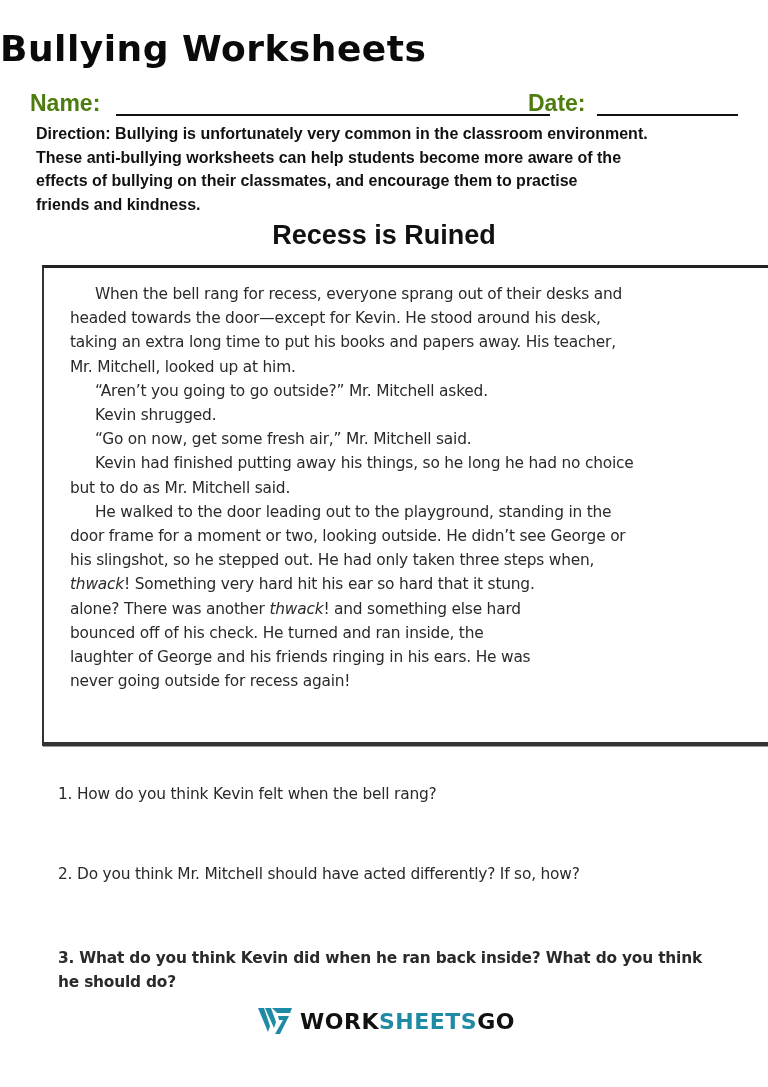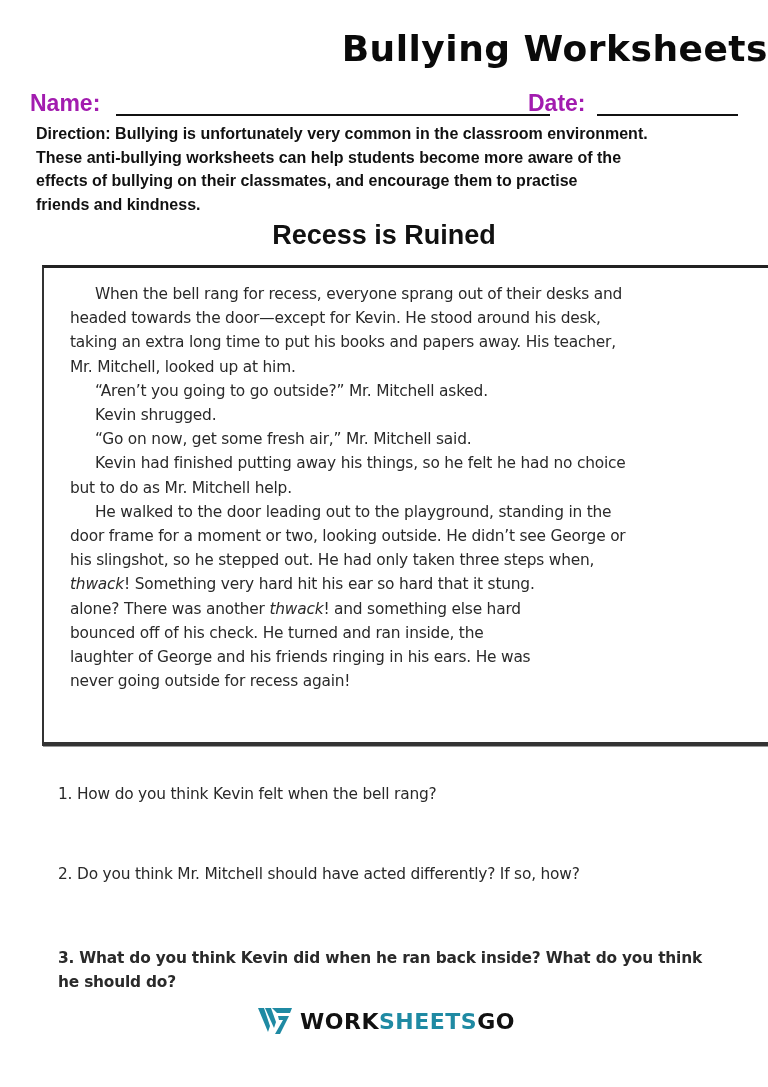--- a/index.html
+++ b/index.html
@@ -1,24 +1,24 @@
 <!DOCTYPE html>
 <html><head>
   <meta charset="utf-8">
   <style>
     html, body { margin: 0; padding: 0; background: #ffffff; }
     body { width: 768px; height: 1087px; position: relative; overflow: hidden; color: #111; }
     .title {
       position: absolute; left: 0; right: 0; top: 28px;
-      text-align: right; font-family: "DejaVu Sans", sans-serif;
+      text-align: left; font-family: "DejaVu Sans", sans-serif;
       font-weight: bold; font-size: 36px; letter-spacing: 0.5px; color: #0a0a0a;
     }
     .namerow {
       position: absolute; left: 30px; top: 90px; width: 710px; height: 30px;
-      font-family: "Liberation Sans", sans-serif; font-weight: bold; font-size: 23px; color: #a21caf;
+      font-family: "Liberation Sans", sans-serif; font-weight: bold; font-size: 23px; color: #4d7c0f;
     }
     .namerow .lbl { position: absolute; top: 0; }
     .namerow .line { position: absolute; top: 24px; height: 2px; background: #111; }
     .direction {
       position: absolute; left: 36px; top: 122px; width: 700px;
       font-family: "Liberation Sans", sans-serif; font-weight: bold; font-size: 16px;
       line-height: 23.5px; color: #111;
     }
     .story-title {
       position: absolute; left: 0; right: 0; top: 220px; text-align: center;
@@ -77,22 +77,22 @@
 
 <div class="story-box">
   <div class="story-text" id="story-text">
       <span class="ln ind"><span>When the bell rang for recess, everyone sprang out of their desks and</span></span>
       <span class="ln"><span>headed towards the door—except for Kevin. He stood around his desk,</span></span>
       <span class="ln"><span>taking an extra long time to put his books and papers away. His teacher,</span></span>
       <span class="ln"><span>Mr. Mitchell, looked up at him.</span></span>
       <span class="ln ind"><span>“Aren’t you going to go outside?” Mr. Mitchell asked.</span></span>
       <span class="ln ind"><span>Kevin shrugged.</span></span>
       <span class="ln ind"><span>“Go on now, get some fresh air,” Mr. Mitchell said.</span></span>
-      <span class="ln ind"><span>Kevin had finished putting away his things, so he felt he had no choice</span></span>
-      <span class="ln"><span>but to do as Mr. Mitchell help.</span></span>
+      <span class="ln ind"><span>Kevin had finished putting away his things, so he long he had no choice</span></span>
+      <span class="ln"><span>but to do as Mr. Mitchell said.</span></span>
       <span class="ln ind"><span>He walked to the door leading out to the playground, standing in the</span></span>
       <span class="ln"><span>door frame for a moment or two, looking outside. He didn’t see George or</span></span>
       <span class="ln"><span>his slingshot, so he stepped out. He had only taken three steps when,</span></span>
       <span class="ln"><em>thwack</em><span>! Something very hard hit his ear so hard that it stung.</span></span>
       <span class="ln"><span>alone? There was another </span><em>thwack</em><span>! and something else hard</span></span>
       <span class="ln"><span>bounced off of his check. He turned and ran inside, the</span></span>
       <span class="ln"><span>laughter of George and his friends ringing in his ears. He was</span></span>
       <span class="ln"><span>never going outside for recess again!</span></span>
     </div>
 </div>

